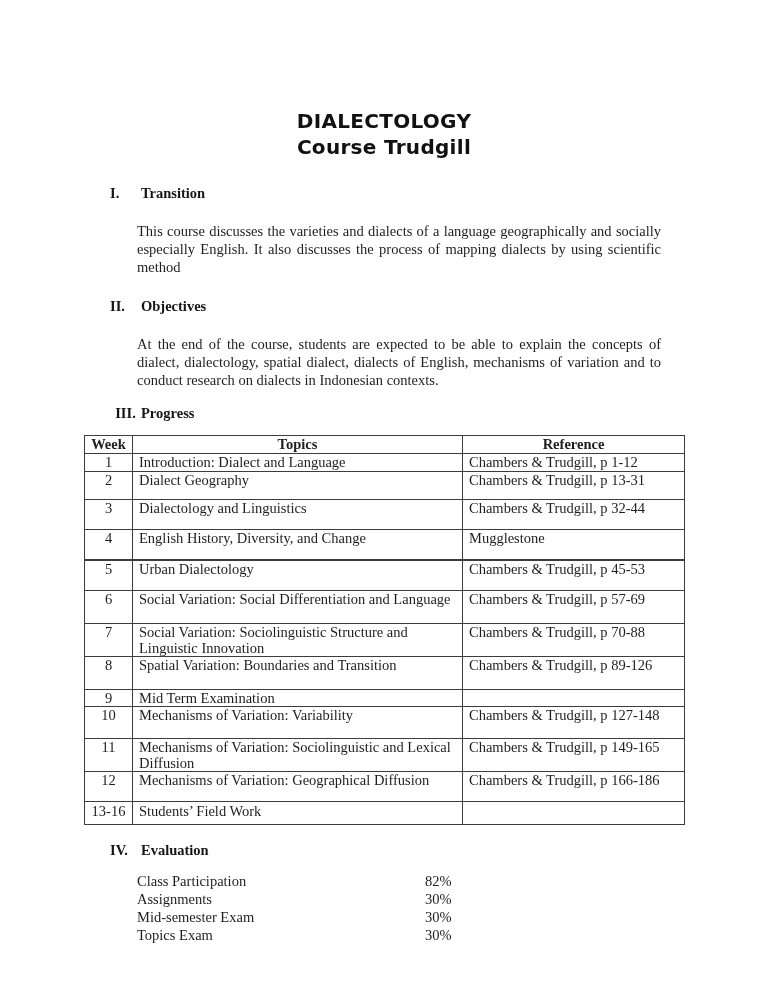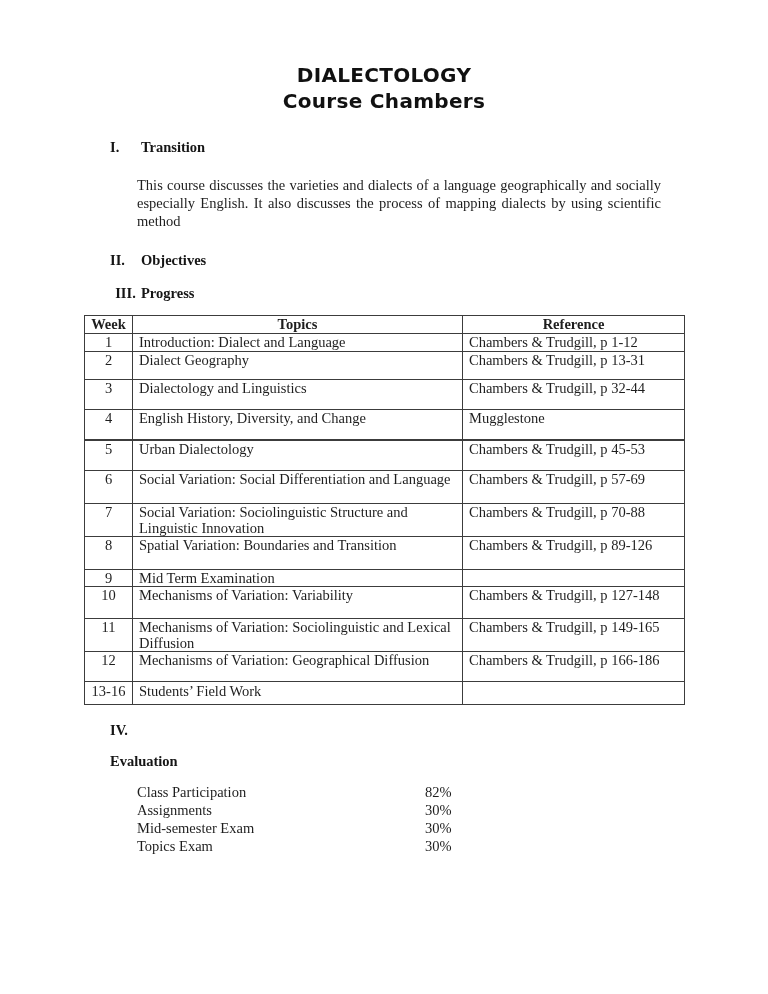--- a/index.html
+++ b/index.html
@@ -7,42 +7,42 @@
     width: 768px;
     height: 994px;
     background: #ffffff;
     color: #1e1e1e;
     font-family: "Liberation Serif", serif;
     font-size: 14.5px;
     overflow: hidden;
     position: relative;
   }
   .doc-title {
-    padding-top: 62px;
+    padding-top: 108px;
     text-align: center;
     font-family: "DejaVu Sans", sans-serif;
     font-weight: 700;
     font-size: 20px;
     line-height: 26px;
     letter-spacing: 0.3px;
     color: #111111;
   }
   .section-heading {
     display: flex;
     margin-left: 110px;
     font-weight: bold;
     font-size: 14.5px;
     line-height: 18px;
     color: #151515;
   }
   .section-heading .sec-num { width: 31px; flex: 0 0 31px; }
   .mt-desc  { margin-top: 24px; }
   .mt-obj   { margin-top: 21px; }
   .mt-prog  { margin-top: 15px; text-align: center; }
-  .mt-eval  { margin-top: 16px; flex-direction: column; }
+  .mt-eval  { margin-top: 16px; }
   .para {
     margin-left: 137px;
     width: 524px;
     margin-top: 20px;
     text-align: justify;
     line-height: 18px;
     color: #1e1e1e;
   }
   table.progress {
     margin: 13px 0 0 84px;
@@ -87,33 +87,34 @@
   .eval-label { width: 288px; flex: 0 0 288px; }
   .eval-value { }
 </style>
 </head>
 <body>
 
 <div class="page">
 
   <div class="doc-title">
     <div>DIALECTOLOGY</div>
-    <div>Course Chambers</div>
+    <div>Course Trudgill</div>
   </div>
 
   <div class="section-heading mt-desc">
     <span class="sec-num">I.</span>
     <span>Transition</span>
   </div>
   <div class="para">This course discusses the varieties and dialects of a language geographically and socially especially English. It also discusses the process of mapping dialects by using scientific method</div>
 
   <div class="section-heading mt-obj">
     <span class="sec-num">II.</span>
     <span>Objectives</span>
   </div>
+  <div class="para">At the end of the course, students are expected to be able to explain the concepts of dialect, dialectology, spatial dialect, dialects of English, mechanisms of variation and to conduct research on dialects in Indonesian contexts.</div>
 
   <div class="section-heading mt-prog">
     <span class="sec-num">III.</span>
     <span>Progress</span>
   </div>
 
   <table class="progress">
     <colgroup>
         <col class="c-week">
         <col class="c-topic">

